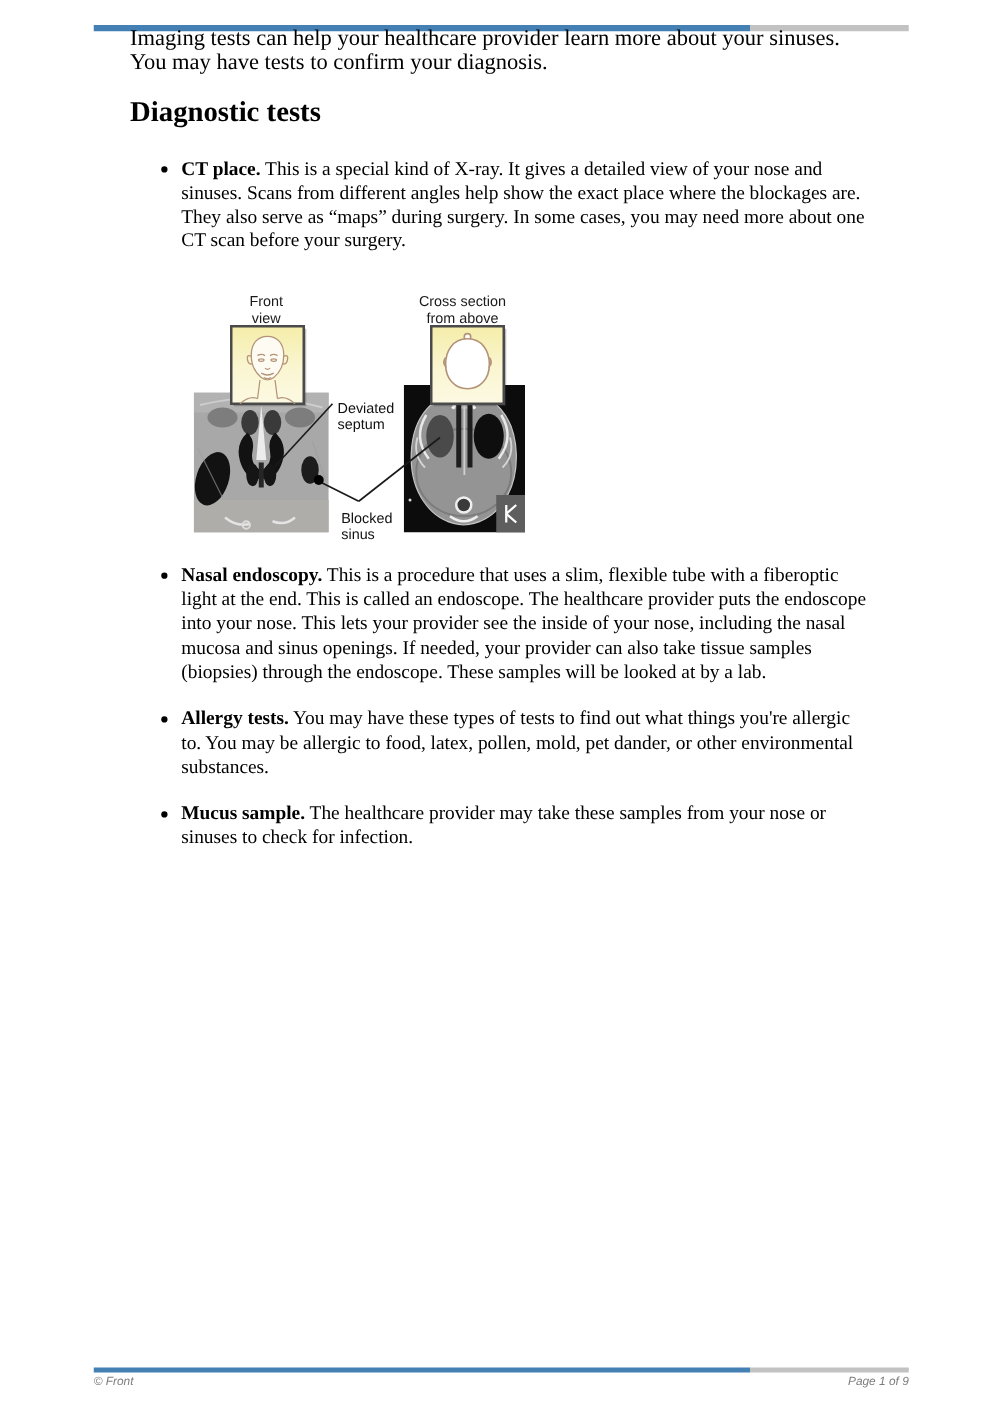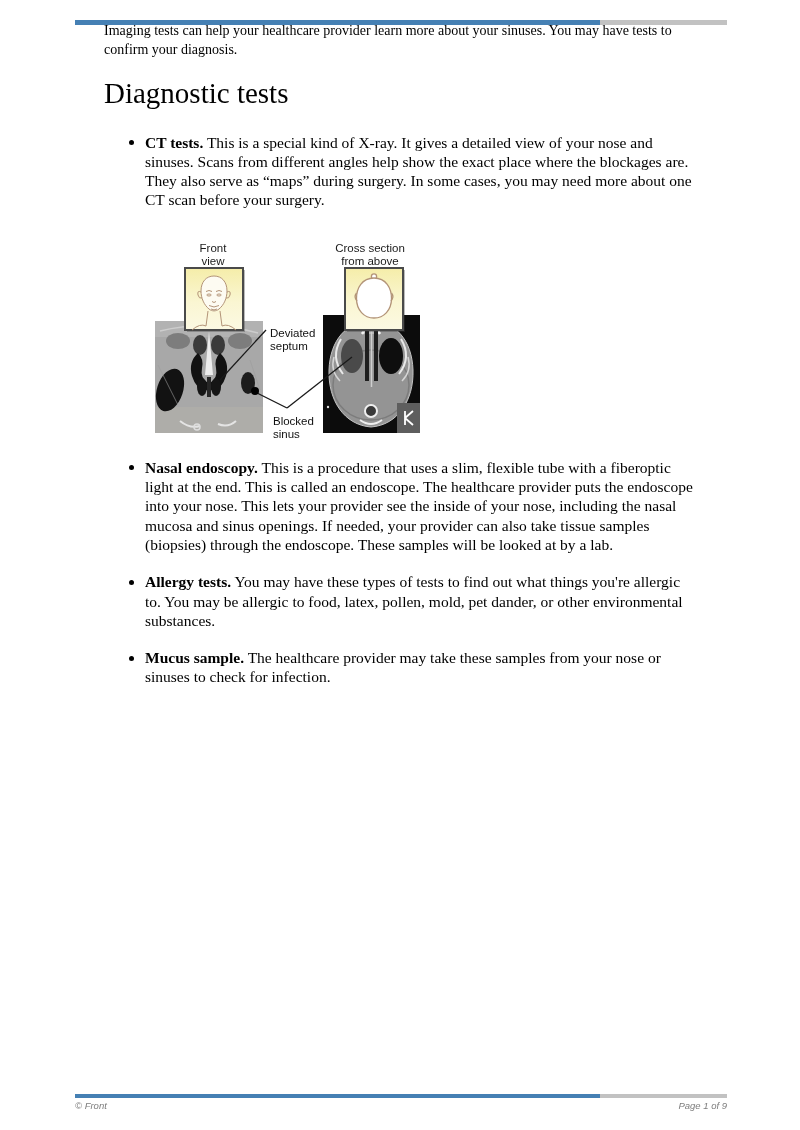--- a/index.html
+++ b/index.html
@@ -18,22 +18,22 @@
   .top-bar{top:20px;height:5px;}
   .footer-bar{top:1094px;height:4px;}
   .bar-blue{width:525px;height:100%;background:var(--bar-blue);}
   .bar-gray{flex:1;height:100%;background:var(--bar-gray);}
 
   .content{position:absolute;left:104px;top:0;width:592px;}
   h1.page-title{
     font-size:28px;font-weight:bold;margin:55px 0 0 0;line-height:1.15;
     white-space:nowrap;letter-spacing:-0.2px;
   }
-  p.intro{font-size:14px;line-height:19.3px;margin:21px 0 0 0;}
-  h2.section-heading{font-size:29px;font-weight:normal;margin:17px 0 0 0;}
+  p.intro{font-size:18px;line-height:19.3px;margin:21px 0 0 0;}
+  h2.section-heading{font-size:23px;font-weight:bold;margin:17px 0 0 0;}
 
   ul.test-list{list-style:none;margin:23px 0 0 0;padding:0;}
   ul.test-list li{
     position:relative;padding-left:41px;font-size:15.5px;line-height:19.3px;
     margin-bottom:18px;
   }
   .bullet-dot{
     position:absolute;left:25px;top:7.5px;width:5px;height:5px;border-radius:50%;
     background:#000;
   }
@@ -58,21 +58,21 @@
 </div>
 
 <div class="content">
 
   <p class="intro">Imaging tests can help your healthcare provider learn more about your sinuses. You may have tests to confirm your diagnosis.</p>
 
   <h2 class="section-heading">Diagnostic tests</h2>
 
   <ul class="test-list">
     <li>
-      <span class="bullet-dot"></span><span class="term">CT tests.</span><span> This is a special kind of X-ray. It gives a detailed view of your nose and sinuses. Scans from different angles help show the exact place where the blockages are. They also serve as “maps” during surgery. In some cases, you may need more about one CT scan before your surgery.</span>
+      <span class="bullet-dot"></span><span class="term">CT place.</span><span> This is a special kind of X-ray. It gives a detailed view of your nose and sinuses. Scans from different angles help show the exact place where the blockages are. They also serve as “maps” during surgery. In some cases, you may need more about one CT scan before your surgery.</span>
 
       
       <div class="figure-block">
         <svg width="275" height="205" viewBox="0 0 275 205" xmlns="http://www.w3.org/2000/svg">
           <defs>
             <linearGradient id="creamGrad" x1="0" y1="0" x2="0" y2="1">
               <stop offset="0" stop-color="#f5eda9"></stop>
               <stop offset="0.55" stop-color="#faf6d2"></stop>
               <stop offset="1" stop-color="#fcf9e3"></stop>
             </linearGradient>

